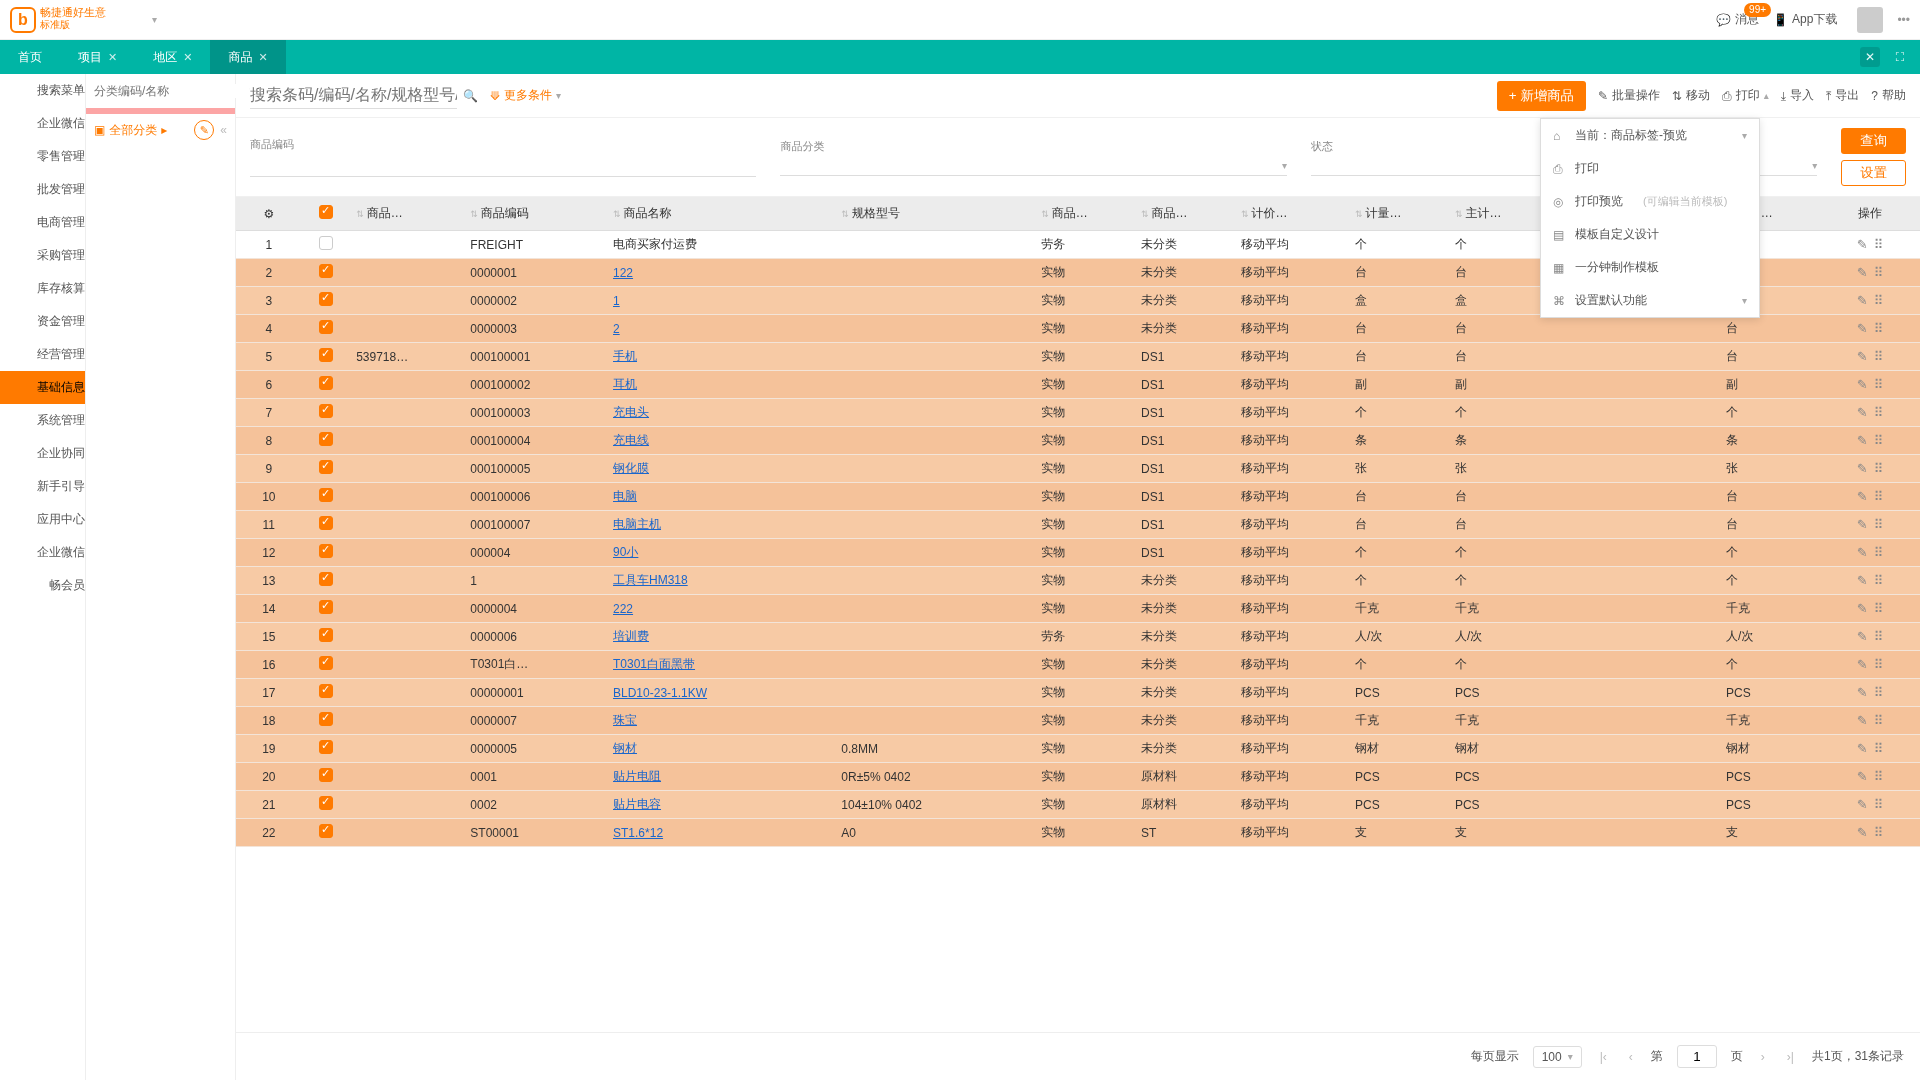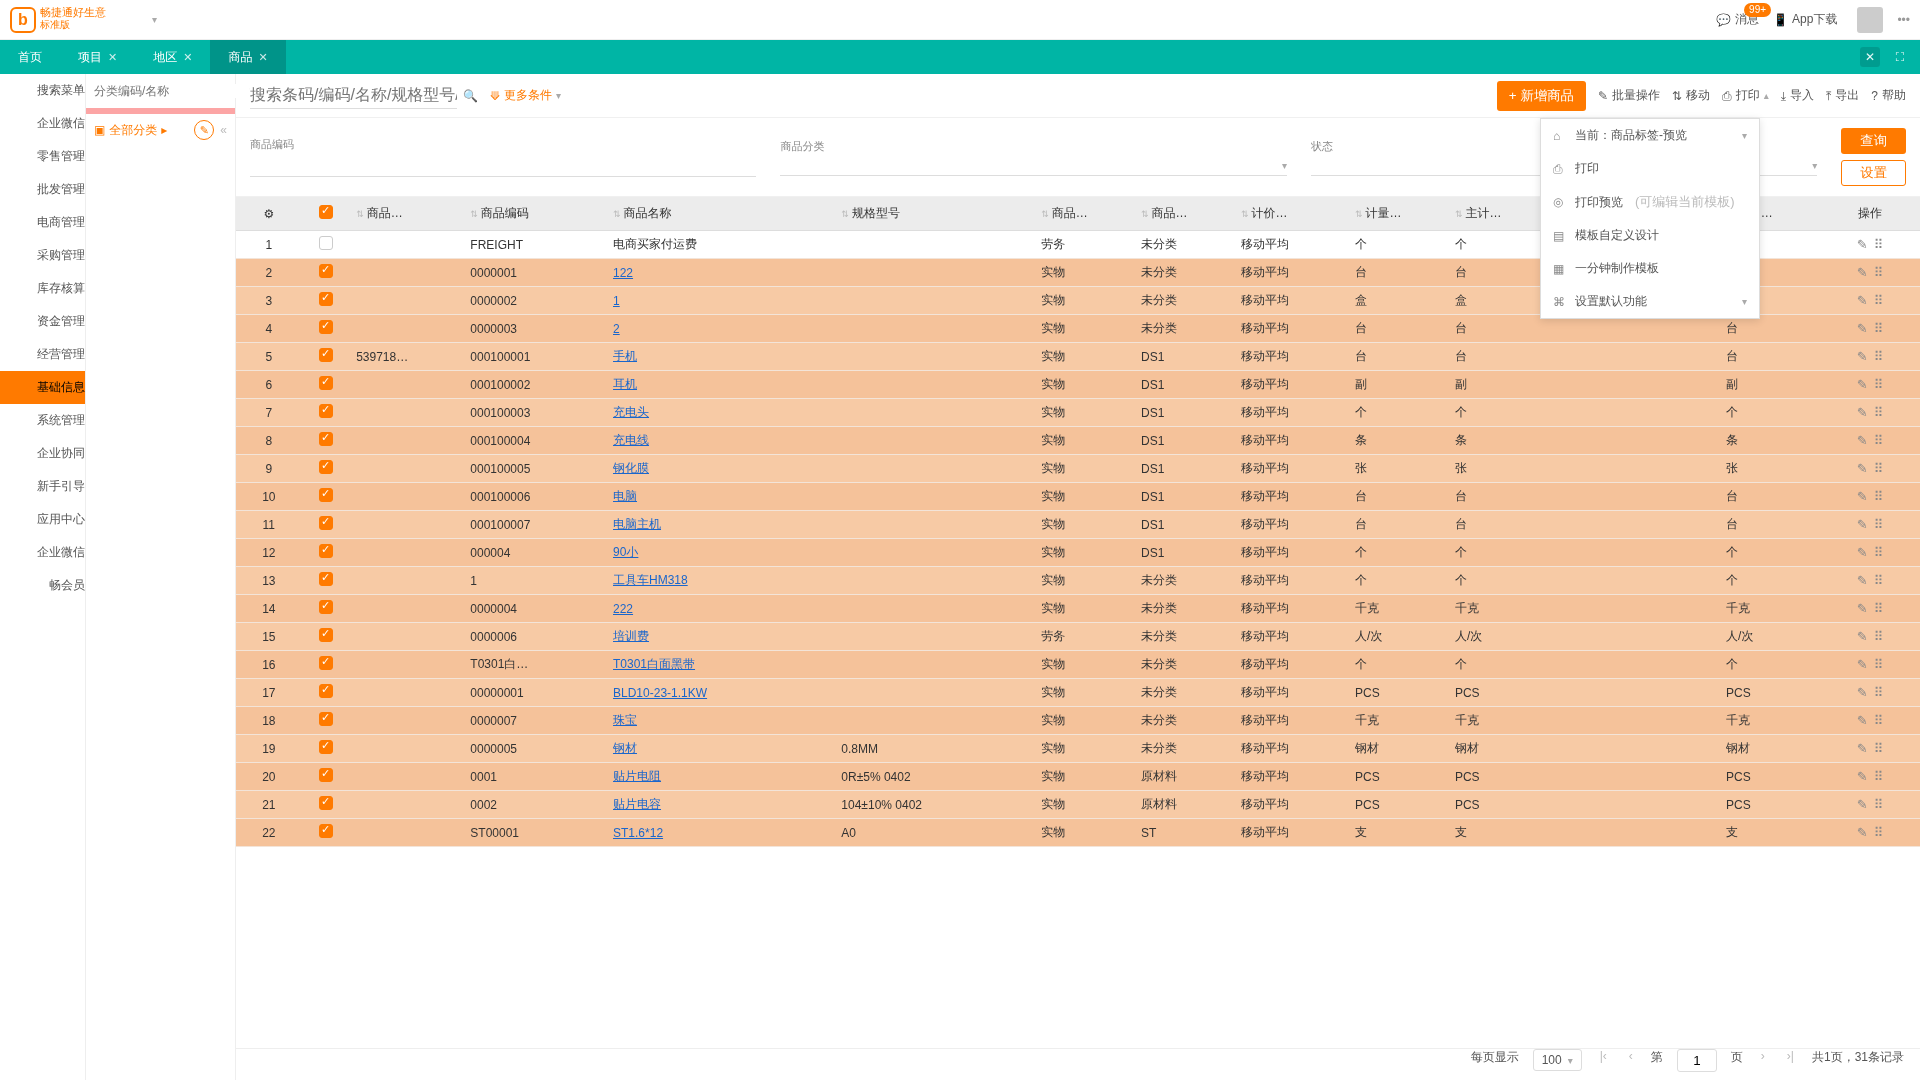--- a/index.html
+++ b/index.html
@@ -62,41 +62,41 @@
 .filter-field{flex:1;display:flex;flex-direction:column;gap:2px}
 .filter-field label{color:#888;font-size:11px}
 .filter-input{border:none;border-bottom:1px solid #ddd;padding:4px 0;outline:none;font-size:12px;background:transparent}
 .filter-sel{display:flex;align-items:center;justify-content:space-between}
 .filter-actions{display:flex;flex-direction:column;gap:6px;margin-left:auto}
 .btn-query{background:#ff7a00;color:#fff;border:none;padding:4px 18px;border-radius:3px;cursor:pointer}
 .btn-set{background:#fff;color:#ff7a00;border:1px solid #ff7a00;padding:3px 18px;border-radius:3px;cursor:pointer}
 
 .dropdown{position:absolute;top:0;right:160px;width:220px;background:#fff;border:1px solid #ddd;box-shadow:0 2px 8px rgba(0,0,0,.12);z-index:50}
 .dd-item{padding:8px 12px;display:flex;align-items:center;gap:8px;cursor:pointer;color:#555}
-.dd-hint{color:#bbb;font-size:13px;margin-left:4px}
+.dd-hint{color:#bbb;font-size:11px;margin-left:12px}
 .dd-icon{width:14px;color:#888;font-size:12px}
 .dd-chev{margin-left:auto;color:#aaa;font-size:10px}
 
 .table-wrap{flex:1;overflow:auto}
 table{border-collapse:collapse;width:100%;font-size:12px}
 thead th{background:#ececec;padding:8px 6px;text-align:left;font-weight:normal;color:#333;border-bottom:1px solid #ddd;position:sticky;top:0;white-space:nowrap}
 tbody td{padding:5px 6px;border-bottom:1px solid #f3e4d8;white-space:nowrap}
 tbody tr.sel{background:#f7caa5}
 tbody tr.sel:nth-child(even){background:#f5c29a}
 .chk{width:14px;height:14px;border-radius:3px;display:inline-block;border:1px solid #ccc;background:#fff;position:relative}
 .chk.on{background:#ff7a00;border-color:#ff7a00}
 .chk.on::after{content:"✓";color:#fff;position:absolute;top:-2px;left:1px;font-size:11px}
 .sort{color:#bbb;font-size:9px;margin-right:3px}
 .link{color:#1a66cc;text-decoration:underline;cursor:pointer}
 .op-ico{color:#888;cursor:pointer;margin:0 3px;font-size:13px}
 .col-idx{width:46px;text-align:center}
 .col-chk{width:34px;text-align:center}
 .th-gear{width:34px;text-align:center}
 
-.pager{height:32px;border-top:1px solid #eee;display:flex;align-items:flex-start;justify-content:flex-end;padding:0 16px;gap:14px;color:#555}
+.pager{height:48px;border-top:1px solid #eee;display:flex;align-items:center;justify-content:flex-end;padding:0 16px;gap:14px;color:#555}
 .pg-sel{border:1px solid #ddd;padding:3px 8px;border-radius:3px;display:flex;align-items:center;gap:6px;cursor:pointer}
 .pg-btn{color:#bbb;cursor:pointer;padding:0 4px}
 .pg-input{width:40px;border:1px solid #ddd;padding:3px 4px;text-align:center;border-radius:3px}
 </style>
 </head>
 <body>
 
 <div class="app">
 
   <div class="topbar">

